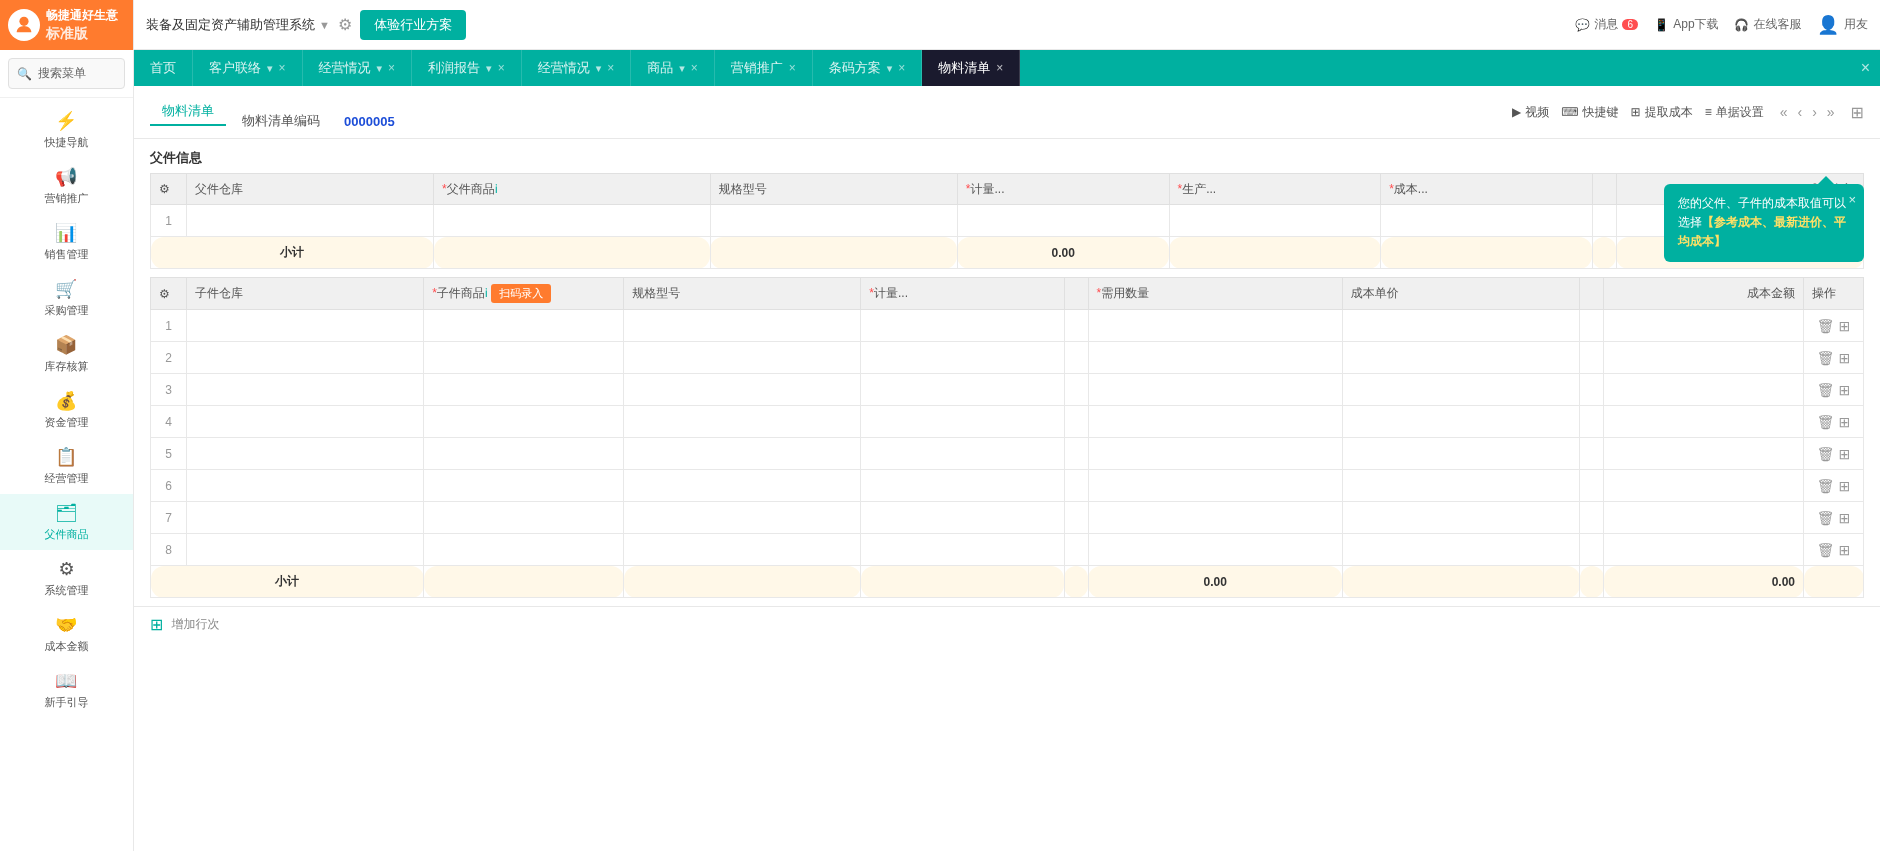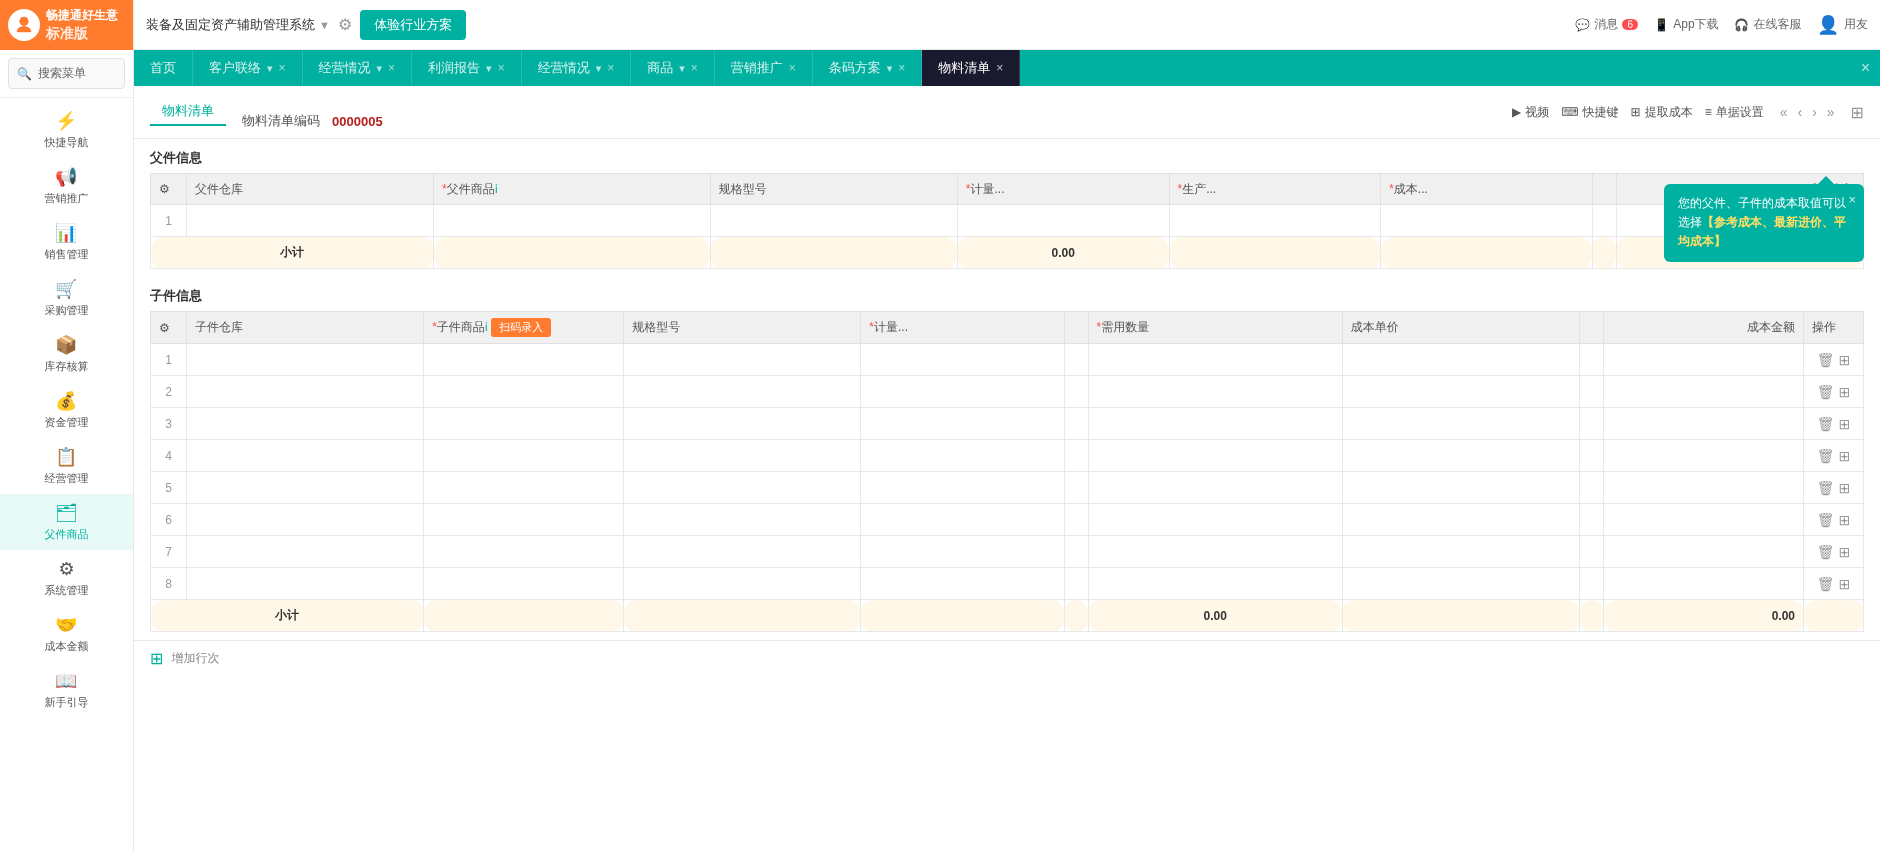--- a/index.html
+++ b/index.html
@@ -151,21 +151,21 @@
     }
     .sub-header-left { display: flex; align-items: center; gap: 16px; }
     .sub-header-tab {
       padding: 4px 12px;
       cursor: pointer;
       color: #555;
       font-size: 13px;
       border-bottom: 2px solid transparent;
     }
     .sub-header-tab.active { color: #00b0a0; border-bottom-color: #00b0a0; }
-    .sub-header-info { display: flex; align-items: center; gap: 12px; font-size: 13px; color: #555; margin-top: 18px; }
+    .sub-header-info { display: flex; align-items: center; gap: 24px; font-size: 13px; color: #555; margin-top: 18px; }
     .sub-header-right { display: flex; align-items: center; gap: 12px; font-size: 12px; color: #555; }
     .sub-header-right-item { display: flex; align-items: center; gap: 4px; cursor: pointer; }
 
     
     .section { padding: 0 16px 8px; }
     .section-title {
       font-size: 13px;
       font-weight: bold;
       color: #333;
       padding: 10px 0 6px;
@@ -428,21 +428,21 @@
   </div>
 
   <div class="content">
     <div class="content-inner content-wrapper">
 
       <div class="sub-header">
         <div class="sub-header-left">
           <div class="sub-header-tab active">物料清单</div>
           <div class="sub-header-info">
             <span>物料清单编码</span>
-            <span style="color:#b91c1c;font-weight:bold;">0000005</span>
+            <span style="color:#1d4ed8;font-weight:bold;">0000005</span>
           </div>
         </div>
         <div class="sub-header-right">
           <div class="sub-header-right-item">
             <span>▶</span>
             <span>视频</span>
           </div>
           <div class="sub-header-right-item">
             <span>⌨</span>
             <span>快捷键</span>
@@ -519,21 +519,20 @@
               <td></td>
               <td style="text-align:right;">
                 <span>0.00</span>
               </td>
             </tr>
           </tbody>
         </table>
       </div>
 
       <div class="section">
-        <div class="section-title">子件信息</div>
         <table class="data-table">
           <thead>
             <tr>
               <th class="th-settings">⚙</th>
               <th>子件仓库</th>
               <th style="width:200px;">
                 <span class="required-star">*</span><span>子件商品</span><span style="color:#00b0a0">ℹ</span>
                 <button class="scan-btn">扫码录入</button>
               </th>
               <th>规格型号</th>

